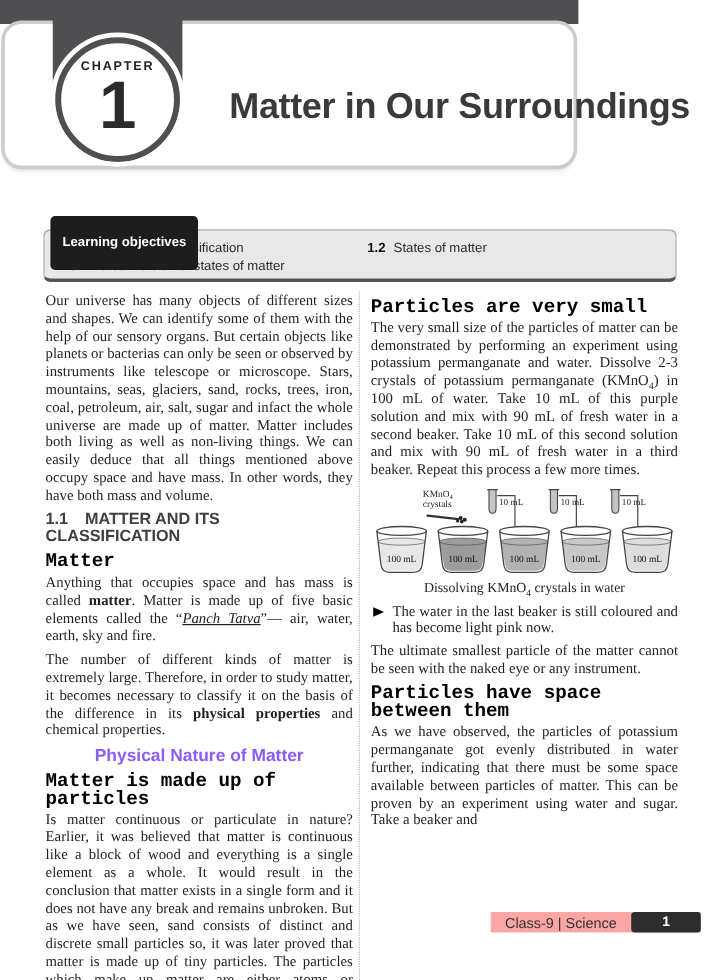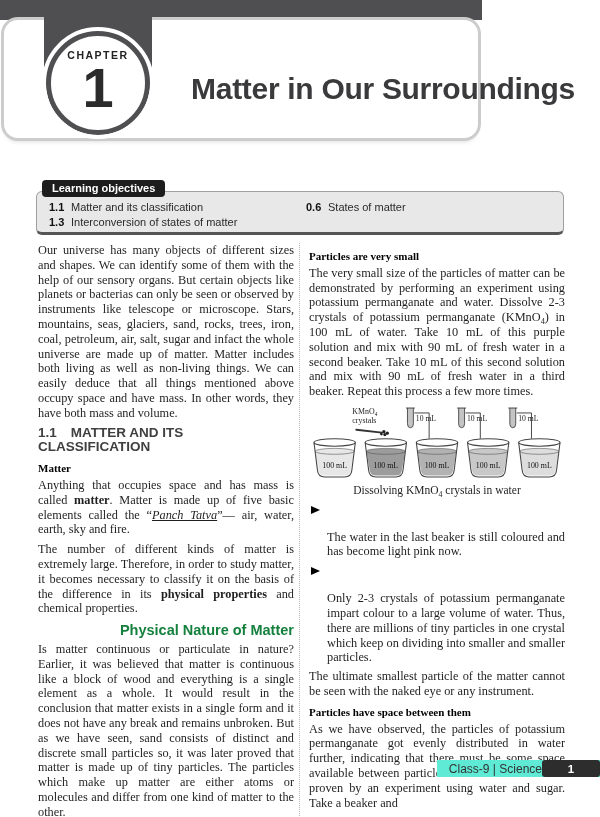--- a/index.html
+++ b/index.html
@@ -19,48 +19,48 @@
   .chapter-word{margin-top:13px;font-size:10.5px;font-weight:bold;letter-spacing:1.5px;color:#222;}
   .chapter-num{font-size:56px;font-weight:bold;line-height:.95;color:#2b2b2b;}
   .page-title{position:absolute;left:188px;top:72px;width:390px;font-family:"Liberation Sans",sans-serif;
     font-size:30px;font-weight:bold;color:var(--title_color,#3a3a3c);letter-spacing:-.3px;text-align:center;}
 
   
   .lo-box{position:absolute;top:191px;left:36px;width:528px;height:44px;box-sizing:border-box;
     background:var(--objectives_bg,#e8e8e8);border:1px solid var(--objectives_border,#a0a0a0);
     border-bottom:3px solid var(--objectives_bottom,#555);border-radius:6px;padding:9px 0 0 12px;
     font-family:"Liberation Sans",sans-serif;font-size:11px;color:#2a2a2a;}
-  .lo-tab{position:absolute;top:180px;left:42px;height:17px;line-height:17px;padding:0 10px;
+  .lo-tab{position:absolute;top:180px;left:42px;height:17px;line-height:17px;padding:14px 10px;
     background:var(--tab_black,#1d1d1d);color:#fff;border-radius:4px;font-family:"Liberation Sans",sans-serif;
     font-size:11px;font-weight:bold;z-index:3;}
   .lo-row{display:flex;margin-bottom:3px;}
   .lo-item{display:flex;width:262px;}
   .lo-num{font-weight:bold;color:#111;width:22px;flex:none;}
 
   
   .columns{position:absolute;top:243px;left:38px;width:527px;display:flex;font-size:12.3px;line-height:14.8px;text-align:justify;}
   .col-left{width:256px;flex:none;margin-right:5px;}
   .col-right{flex:1;border-left:1px dotted var(--divider,#b8b8b8);padding-left:9px;}
   p{margin:0 0 5px 0;}
   .h-sec{font-family:"Liberation Sans",sans-serif;font-size:13.5px;font-weight:bold;color:#404040;margin:5px 0 5px 0;text-align:left;}
   .h-sec .secnum{display:inline-block;margin-right:14px;}
-  .h-mid{font-family:"Liberation Sans",sans-serif;font-size:14.5px;font-weight:bold;color:#15803d;margin:7px 0 4px 0;text-align:right;}
-  .h-sub{font-family:Liberation Serif, serif;font-size:11px;font-weight:bold;color:#000;margin:6px 0 2px 0;text-align:left;}
+  .h-mid{font-family:"Liberation Sans",sans-serif;font-size:14.5px;font-weight:bold;color:#8b5cf6;margin:7px 0 4px 0;text-align:center;}
+  .h-sub{font-family:Liberation Mono, monospace;font-size:16px;font-weight:bold;color:#000;margin:6px 0 2px 0;text-align:left;}
   sub{font-size:.68em;line-height:0;}
   .bullet{display:flex;margin:0 0 4px 0;}
   .tri{flex:none;width:0;height:0;border-left:9px solid #000;border-top:4.5px solid transparent;border-bottom:4.5px solid transparent;margin:4px 7px 0 2px;}
-  .bullet-text{flex:1;margin-top:28px;}
+  .bullet-text{flex:1;}
 
   
   .figure{margin:2px auto 1px;width:248px;text-align:center;}
   .fig-caption{font-size:11.5px;font-weight:normal;text-align:center;margin:0 0 4px 0;}
   .fig-svg text{font-family:"Liberation Serif","DejaVu Serif",serif;}
 
   
-  .footer{position:absolute;top:760px;right:0;display:flex;align-items:center;gap:0;background:#5eead4;padding-left:12px;}
+  .footer{position:absolute;top:760px;right:16px;display:flex;align-items:center;gap:12px;background:#fca5a5;padding-left:12px;}
   .footer-text{font-family:"Liberation Sans",sans-serif;font-size:12px;color:#333;}
   .page-badge{width:58px;height:17px;border-radius:3px;background:var(--badge_dark,#2d2d2d);color:#fff;
     font-family:"Liberation Sans",sans-serif;font-size:11.5px;font-weight:bold;display:flex;align-items:center;justify-content:center;}
 </style>
 </head>
 <body>
 
 <div class="page">
 
   <div class="header">
@@ -75,21 +75,21 @@
   </div>
 
   <div class="lo-tab">Learning objectives</div>
   <div class="lo-box">
     <div class="lo-row">
       <div class="lo-item">
         <span class="lo-num">1.1</span>
         <span>Matter and its classification</span>
       </div>
       <div class="lo-item">
-        <span class="lo-num">0.6</span>
+        <span class="lo-num">1.2</span>
         <span>States of matter</span>
       </div>
     </div>
     <div class="lo-row">
       <div class="lo-item">
         <span class="lo-num">1.3</span>
         <span>Interconversion of states of matter</span>
       </div>
     </div>
   </div>
@@ -98,20 +98,21 @@
 
     <div class="col-left">
       <p>Our universe has many objects of different sizes and shapes. We can identify some of them with the help of our sensory organs. But certain objects like planets or bacterias can only be seen or observed by instruments like telescope or microscope. Stars, mountains, seas, glaciers, sand, rocks, trees, iron, coal, petroleum, air, salt, sugar and infact the whole universe are made up of matter. Matter includes both living as well as non-living things. We can easily deduce that all things mentioned above occupy space and have mass. In other words, they have both mass and volume.</p>
       <div class="h-sec">
         <span class="secnum">1.1</span><span>MATTER AND ITS CLASSIFICATION</span>
       </div>
       <div class="h-sub">Matter</div>
       <p><span>Anything that occupies space and has mass is called </span><span style="font-weight: bold;">matter</span><span>. Matter is made up of five basic elements called the “</span><span style="font-style: italic; text-decoration: underline;">Panch Tatva</span><span>”— air, water, earth, sky and fire.</span></p>
       <p><span>The number of different kinds of matter is extremely large. Therefore, in order to study matter, it becomes necessary to classify it on the basis of the difference in its </span><span style="font-weight: bold;">physical properties</span><span> and </span><span style="font-weight: normal;">chemical properties</span><span>.</span></p>
       <div class="h-mid">Physical Nature of Matter</div>
+      <div class="h-sub">Matter is made up of particles</div>
       <p>Is matter continuous or particulate in nature? Earlier, it was believed that matter is continuous like a block of wood and everything is a single element as a whole. It would result in the conclusion that matter exists in a single form and it does not have any break and remains unbroken. But as we have seen, sand consists of distinct and discrete small particles so, it was later proved that matter is made up of tiny particles. The particles which make up matter are either atoms or molecules and differ from one kind of matter to the other.</p>
     </div>
 
     <div class="col-right">
       <div class="h-sub">Particles are very small</div>
       <p><span>The very small size of the particles of matter can be demonstrated by performing an experiment using potassium permanganate and water. Dissolve 2-3 crystals of potassium permanganate (KMnO</span><sub>4</sub><span>) in 100 mL of water. Take 10 mL of this purple solution and mix with 90 mL of fresh water in a second beaker. Take 10 mL of this second solution and mix with 90 mL of fresh water in a third beaker. Repeat this process a few more times.</span></p>
 
       <div class="figure">
         <svg class="fig-svg" viewBox="0 0 252 76" width="248" height="75" xmlns="http://www.w3.org/2000/svg">
 
@@ -186,24 +187,20 @@
             <text x="8.5" y="13" font-size="7.8" fill="#222">10 mL</text>
           </g>
         </svg>
         <div class="fig-caption"><span>Dissolving KMnO</span><sub>4</sub><span> crystals in water</span></div>
       </div>
 
       <div class="bullet">
         <span class="tri"></span>
         <span class="bullet-text">The water in the last beaker is still coloured and has become light pink now.</span>
       </div>
-      <div class="bullet">
-        <span class="tri"></span>
-        <span class="bullet-text">Only 2-3 crystals of potassium permanganate impart colour to a large volume of water. Thus, there are millions of tiny particles in one crystal which keep on dividing into smaller and smaller particles.</span>
-      </div>
 
       <p>The ultimate smallest particle of the matter cannot be seen with the naked eye or any instrument.</p>
       <div class="h-sub">Particles have space between them</div>
       <p>As we have observed, the particles of potassium permanganate got evenly distributed in water further, indicating that there must be some space available between particles of matter. This can be proven by an experiment using water and sugar. Take a beaker and</p>
     </div>
   </div>
 
   <div class="footer">
     <span class="footer-text">Class-9 | Science</span>
     <span class="page-badge">1</span>

